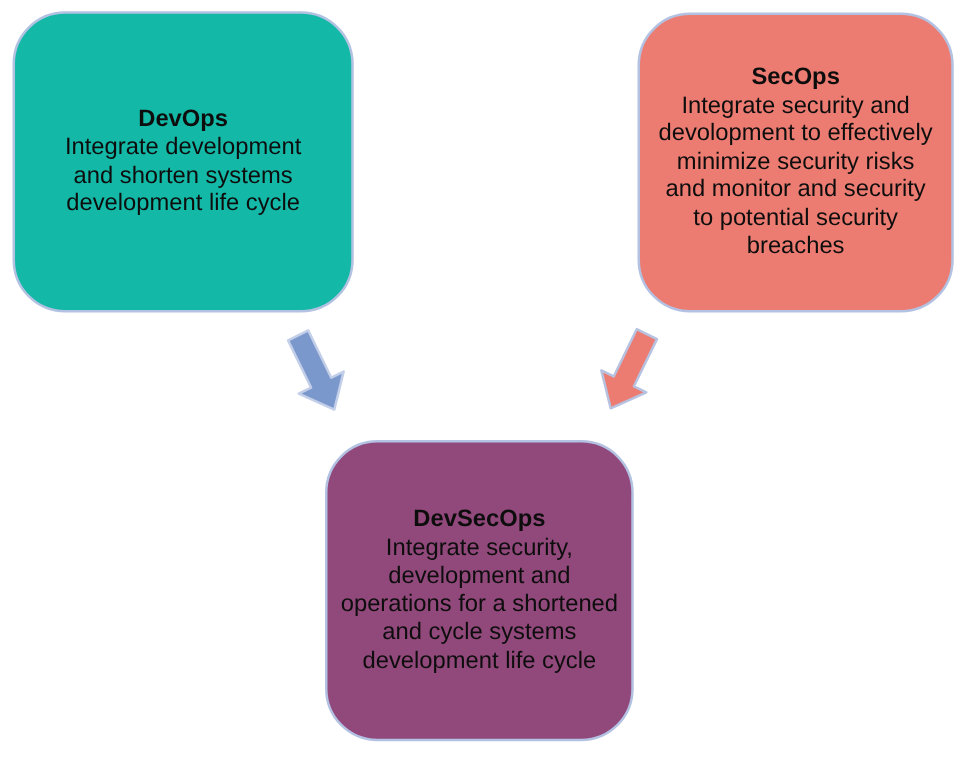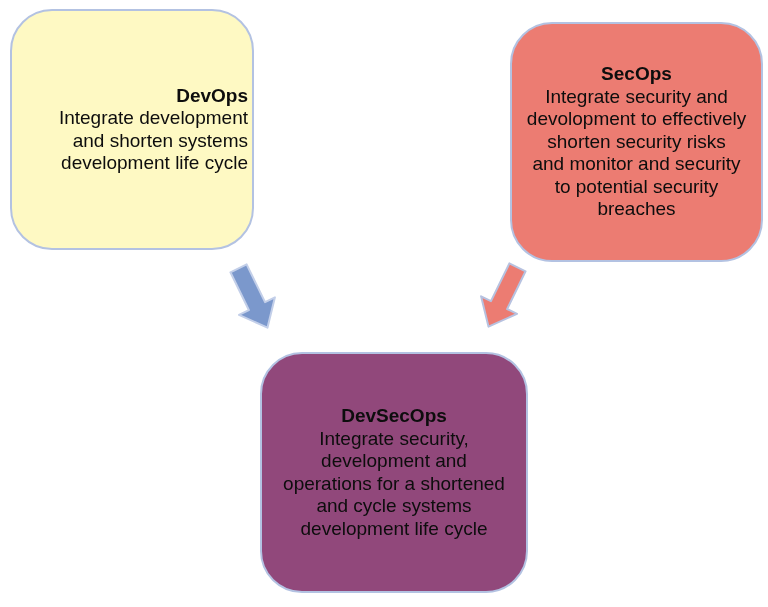--- a/index.html
+++ b/index.html
@@ -28,32 +28,31 @@
     color: #0d0d0d;
     font-size: 19px;
     line-height: 22.5px;
     padding: 6px 4px;
   }
   .box-title {
     font-weight: bold;
   }
   .box-devops {
     left: 10px; top: 9px;
-    width: 244px; height: 241px;
-    background: #fef9c3;
-    align-items: flex-end;
+    width: 273px; height: 241px;
+    background: #14b8a6;
   }
   .box-secops {
-    left: 510px; top: 22px;
+    left: 510px; top: 10px;
     width: 253px; height: 240px;
     background: #ec7c72;
   }
   .box-devsecops {
     left: 260px; top: 352px;
-    width: 268px; height: 241px;
+    width: 247px; height: 241px;
     background: #91487b;
   }
   .arrow {
     position: absolute;
     width: 48px;
     height: 70px;
   }
   .arrow-devops {
     left: 229px; top: 263px;
     transform: rotate(-26deg);
@@ -74,21 +73,21 @@
     <div class="box-title">DevOps</div>
     <div class="box-line">Integrate development</div>
     <div class="box-line">and shorten systems</div>
     <div class="box-line">development life cycle</div>
   </div>
 
   <div class="box box-secops">
     <div class="box-title">SecOps</div>
     <div class="box-line">Integrate security and</div>
     <div class="box-line">devolopment to effectively</div>
-    <div class="box-line">shorten security risks</div>
+    <div class="box-line">minimize security risks</div>
     <div class="box-line">and monitor and security</div>
     <div class="box-line">to potential security</div>
     <div class="box-line">breaches</div>
   </div>
 
   <div class="box box-devsecops">
     <div class="box-title">DevSecOps</div>
     <div class="box-line">Integrate security,</div>
     <div class="box-line">development and</div>
     <div class="box-line">operations for a shortened</div>

